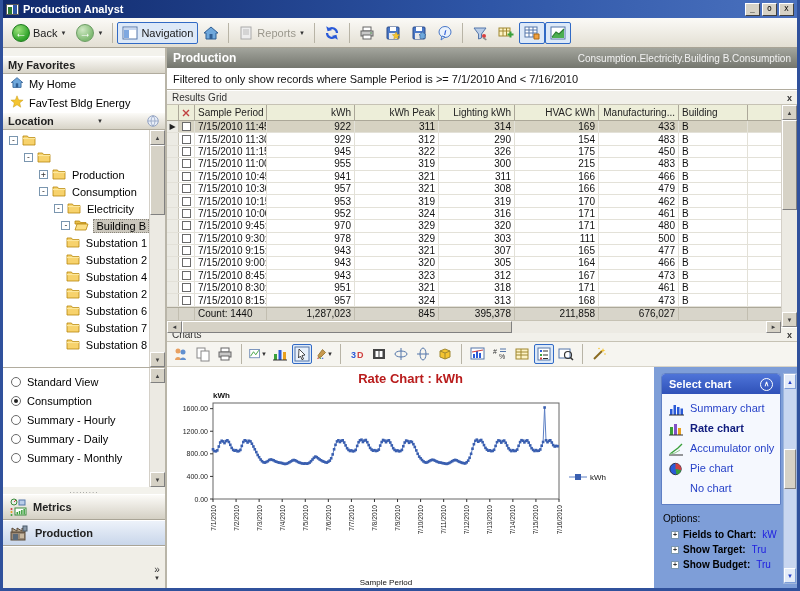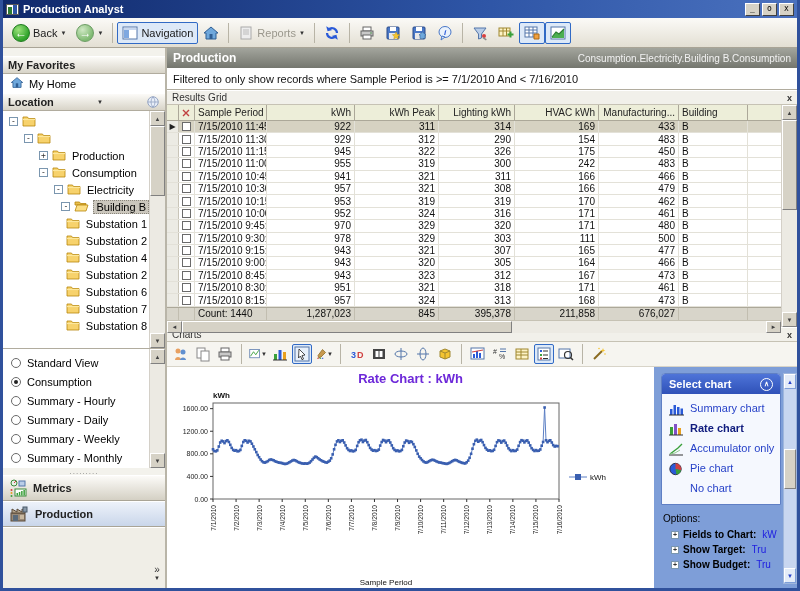--- a/index.html
+++ b/index.html
@@ -69,21 +69,21 @@
   .g-cell { border-right:1px solid #E3E1D8; font-size:10px; display:flex; align-items:center; padding:0 3px; overflow:hidden; white-space:nowrap; color:#111;}
   .g-cell.num { justify-content:flex-end; }
   .g-selcol { background:#ECEBE4; border-right:1px solid #C9C5B8; font-size:8px; color:#222; justify-content:center; padding:0;}
   .cbx { width:9px; height:9px; border:1px solid #6a6a6a; background:#fff; margin:0 auto;}
   .g-sum { height:13px; display:flex; background:#D8D5CA; border-top:1px solid #ACA899; font-size:10px; flex:0 0 auto;}
   .hsb { height:13px; background:#ECEAE3; display:flex; flex:0 0 auto; border-top:1px solid #C6C2B4;}
   .hsb .sb-btn{ width:15px; height:100%; }
   
   .charts-body { flex:1; display:flex; min-height:0; }
   .chart-area { flex:1; background:#fff; padding-top:4px; overflow:hidden;}
-  .chart-title { text-align:center; font-size:13px; font-weight:bold; color:#6d28d9; height:18px;}
+  .chart-title { text-align:center; font-size:13px; font-weight:bold; color:#b91c1c; height:18px;}
   .ct-toolbar { height:25px; background:#F6F5F0; border-bottom:1px solid #D8D4C8; display:flex; align-items:center; padding:0 4px; gap:2px; flex:0 0 auto;}
   .ct-btn { width:20px; height:20px; display:flex; align-items:center; justify-content:center; border:1px solid transparent; border-radius:2px;}
   .ct-btn.pressed { background:#DDE9F8; border-color:#316AC5;}
   .select-region { width:143px; flex:0 0 auto; background:#7E9ED8; display:flex; padding:6px 0 4px 7px;}
   .select-inner { flex:1; display:flex; flex-direction:column; min-width:0;}
   .sel-card { background:#F5F8FE; border-radius:4px 4px 0 0; overflow:hidden; flex:0 0 auto; border:1px solid #5F7FC4;}
   .sel-card-hdr { height:20px; background:linear-gradient(#4E74D8,#2F51B8); color:#fff; font-weight:bold; font-size:11px; display:flex; align-items:center; padding:0 7px;justify-content:flex-end;}
   .sel-card-hdr .chev-circle { margin-left:auto; width:13px; height:13px; border-radius:50%; border:1px solid #fff; color:#fff; font-size:7px; display:flex; align-items:center; justify-content:center;}
   .sel-items { padding:6px 4px 8px 6px; }
   .sel-item { display:flex; align-items:flex-start; gap:5px; font-size:11px; color:#2742C8; padding:2px 0; line-height:12px;}
@@ -233,20 +233,26 @@
         <span>My Favorites</span>
       </div>
       <div class="fav-block">
           <div class="fav-item">
             <span style="flex: 0 0 auto;"><svg width="14" height="13" viewBox="0 0 16 16">
                 <path d="M8 2 L15 8 L13 8 L13 14 L3 14 L3 8 L1 8 Z" fill="#6FA8DC" stroke="#2F5E93"></path>
                 <rect x="6.5" y="9" width="3" height="5" fill="#2F5E93"></rect>
               </svg></span>
             <span>My Home</span>
           </div>
+          <div class="fav-item">
+            <span style="flex: 0 0 auto;"><svg width="14" height="13" viewBox="0 0 16 16">
+                <path d="M8 1 L10 6 L15.5 6.3 L11.3 9.7 L12.6 15 L8 12 L3.4 15 L4.7 9.7 L0.5 6.3 L6 6 Z" fill="#F4C430" stroke="#C89A10" stroke-width="0.6"></path>
+              </svg></span>
+            <span>FavTest Bldg Energy</span>
+          </div>
         </div>
       <div class="side-hdr">
         <span>Location</span>
         <span class="spread"></span>
         <span class="caret">▼</span>
         <span class="spread"></span>
         <svg width="14" height="14" viewBox="0 0 16 16">
             <circle cx="8" cy="8" r="6" fill="#E8EEF8" stroke="#8899BB"></circle>
             <path d="M2 8 h12 M8 2 a9 9 0 0 1 0 12 M8 2 a9 9 0 0 0 0 12" fill="none" stroke="#8899BB" stroke-width="0.8"></path>
           </svg>
@@ -386,24 +392,20 @@
               <span class="radio sel"></span>
               <span>Consumption</span>
             </div>
             <div class="radio-row">
               <span class="radio"></span>
               <span>Summary - Hourly</span>
             </div>
             <div class="radio-row">
               <span class="radio"></span>
               <span>Summary - Daily</span>
-            </div>
-            <div class="radio-row">
-              <span class="radio"></span>
-              <span>Summary - Weekly</span>
             </div>
             <div class="radio-row">
               <span class="radio"></span>
               <span>Summary - Monthly</span>
             </div>
           </div>
         <div class="vsb">
           <div class="sb-btn">▲</div>
           <div class="spacer"></div>
           <div class="sb-btn">▼</div>
@@ -516,21 +518,21 @@
               </div>
               <div class="g-row">
                 <div class="g-cell g-selcol" style="width: 12px; flex: 0 0 auto;"></div>
                 <div class="g-cell" style="width: 16px; flex: 0 0 auto;">
                   <span class="cbx"></span>
                 </div>
                 <div class="g-cell" style="width: 72px; flex: 0 0 auto;">7/15/2010 11:00: ...</div>
                 <div class="g-cell num" style="width: 88px; flex: 0 0 auto;">955</div>
                 <div class="g-cell num" style="width: 84px; flex: 0 0 auto;">319</div>
                 <div class="g-cell num" style="width: 76px; flex: 0 0 auto;">300</div>
-                <div class="g-cell num" style="width: 84px; flex: 0 0 auto;">242</div>
+                <div class="g-cell num" style="width: 84px; flex: 0 0 auto;">215</div>
                 <div class="g-cell num" style="width: 80px; flex: 0 0 auto;">483</div>
                 <div class="g-cell" style="width: 69px; flex: 0 0 auto;">B</div>
               </div>
               <div class="g-row">
                 <div class="g-cell g-selcol" style="width: 12px; flex: 0 0 auto;"></div>
                 <div class="g-cell" style="width: 16px; flex: 0 0 auto;">
                   <span class="cbx"></span>
                 </div>
                 <div class="g-cell" style="width: 72px; flex: 0 0 auto;">7/15/2010 10:45: ...</div>
                 <div class="g-cell num" style="width: 88px; flex: 0 0 auto;">941</div>

